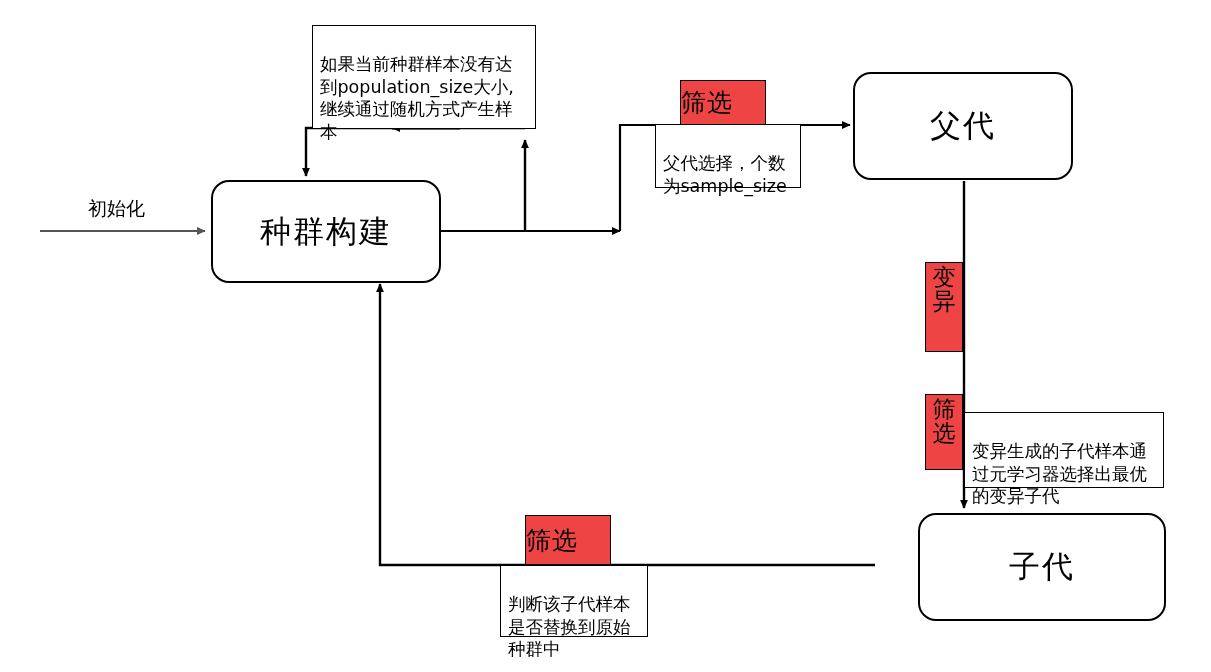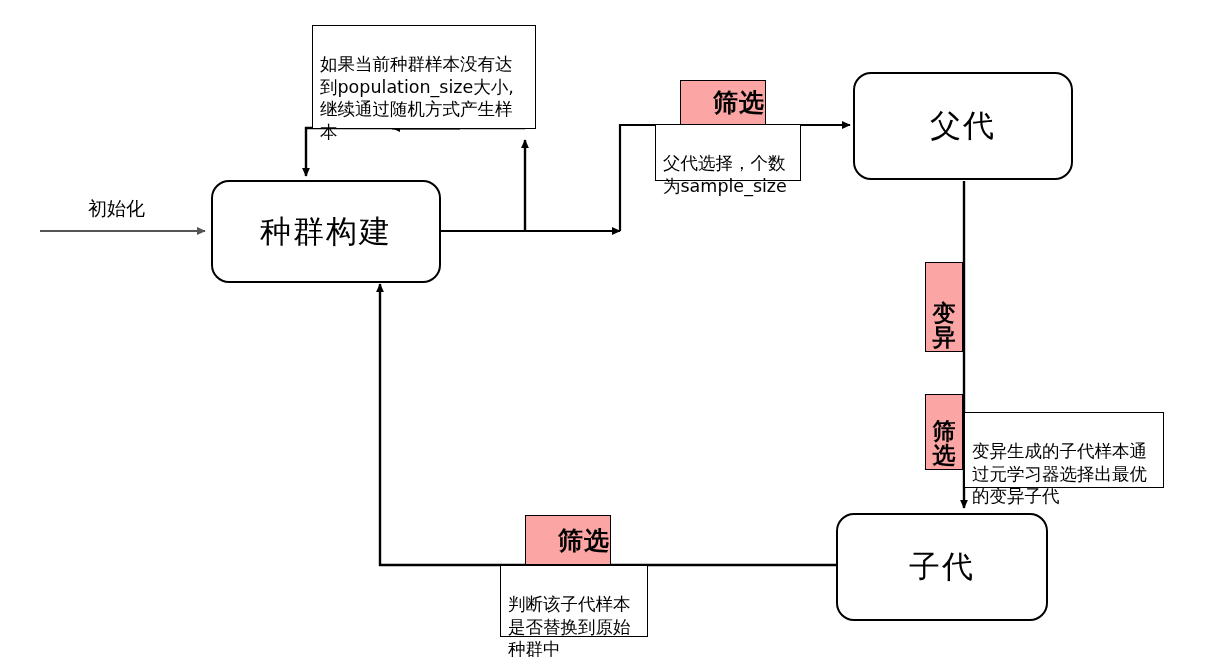--- a/index.html
+++ b/index.html
@@ -23,24 +23,24 @@
     background:#fff;
     box-sizing:border-box;
     font-size:17.5px;
     line-height:1.30;
     padding:4px 6px 4px 7px;
     white-space:pre-line;
   }
   .tag{
     position:absolute;
     border:1.8px solid #000;
-    background:#fca5a5;
+    background:#ef4444;
     box-sizing:border-box;
-    display:flex;align-items:center;justify-content:flex-end;
-    font-weight:bold;
+    display:flex;align-items:center;justify-content:flex-start;
+    font-weight:normal;
     font-size:25px;
     letter-spacing:1px;
   }
   .tag.vert{
     font-size:23px;
     line-height:1.05;
     letter-spacing:0;
     writing-mode:horizontal-tb;
     flex-direction:column;
     padding:2px 0;
@@ -83,29 +83,29 @@
   </svg>
 
   <div class="node" style="left:211px;top:180px;width:230px;height:103px;text-align:center;">
     <span>种群构建</span>
   </div>
 
   <div class="node" style="left:853px;top:72px;width:220px;height:108px;">
     <span>父代</span>
   </div>
 
-  <div class="node" style="left:836px;top:513px;width:212px;height:108px;font-family:Liberation Mono, monospace;">
+  <div class="node" style="left:918px;top:513px;width:248px;height:108px;font-family:Liberation Mono, monospace;">
     <span>子代</span>
   </div>
 
   <div class="note" style="left:312px;top:25px;width:224px;height:104px;">
     <span>如果当前种群样本没有达到population_size大小,继续通过随机方式产生样本</span>
   </div>
 
-  <div class="note" style="left:655px;top:124px;width:146px;height:57px;">
+  <div class="note" style="left:655px;top:124px;width:146px;height:64px;">
     <span>父代选择，个数为sample_size</span>
   </div>
 
 
   <div class="note" style="left:964px;top:412px;width:200px;height:76px;">
     <span>变异生成的子代样本通过元学习器选择出最优的变异子代</span>
   </div>
 
   <div class="note" style="left:500px;top:565px;width:148px;height:72px;">
     <span>判断该子代样本是否替换到原始种群中</span>

